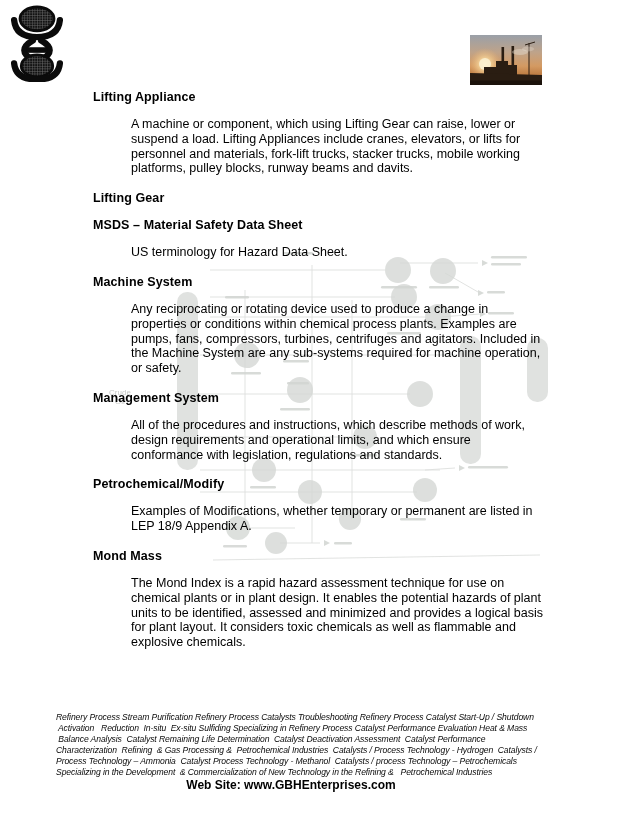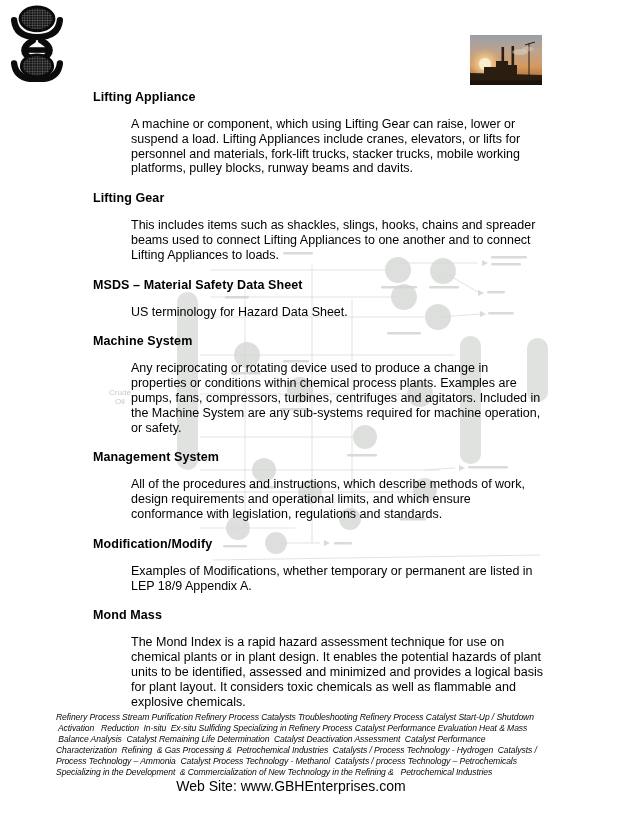--- a/index.html
+++ b/index.html
@@ -18,21 +18,21 @@
             font-size:8px;line-height:9px;color:#c6c8c6;text-align:center;white-space:pre-line;pointer-events:none;}
 
   
   .content{position:absolute;left:93px;top:90px;width:487px;z-index:2;}
   .term{font-size:12.5px;font-weight:bold;line-height:14px;margin:0 0 13px 0;letter-spacing:.1px;}
   .def{font-size:12.5px;line-height:14.8px;margin:4px 0 15px 0;padding-left:38px;white-space:pre-line;}
 
   
   .footer{position:absolute;left:56px;top:712px;width:540px;z-index:2;}
   .footer-line{font-size:8.6px;line-height:10.9px;font-style:italic;white-space:pre;letter-spacing:-0.1px;color:#0a0a0a;}
-  .website{position:absolute;left:0;top:778px;width:582px;text-align:center;font-size:14px;font-weight:normal;z-index:2;}
+  .website{position:absolute;left:0;top:778px;width:582px;text-align:center;font-size:12px;font-weight:bold;z-index:2;}
 </style>
 </head>
 <body>
 
 <div class="page">
 
   <svg class="logo" viewBox="0 0 68 92" aria-hidden="true">
     <defs>
       <pattern id="hatch" width="3" height="3" patternUnits="userSpaceOnUse">
         <rect width="3" height="3" fill="#121212"></rect>
@@ -158,44 +158,41 @@
   <div class="content">
     <section>
       <h3 class="term">Lifting Appliance</h3>
       <p class="def">A machine or component, which using Lifting Gear can raise, lower or
 suspend a load. Lifting Appliances include cranes, elevators, or lifts for
 personnel and materials, fork-lift trucks, stacker trucks, mobile working
 platforms, pulley blocks, runway beams and davits.</p>
     </section>
     <section>
       <h3 class="term">Lifting Gear</h3>
-      <p class="def">This includes items such as shackles, slings, hooks, chains and spreader
-beams used to connect Lifting Appliances to one another and to connect
-Lifting Appliances to loads.</p>
     </section>
     <section>
       <h3 class="term">MSDS – Material Safety Data Sheet</h3>
       <p class="def">US terminology for Hazard Data Sheet.</p>
     </section>
     <section>
       <h3 class="term">Machine System</h3>
       <p class="def">Any reciprocating or rotating device used to produce a change in
 properties or conditions within chemical process plants. Examples are
 pumps, fans, compressors, turbines, centrifuges and agitators. Included in
 the Machine System are any sub-systems required for machine operation,
 or safety.</p>
     </section>
     <section>
       <h3 class="term">Management System</h3>
       <p class="def">All of the procedures and instructions, which describe methods of work,
 design requirements and operational limits, and which ensure
 conformance with legislation, regulations and standards.</p>
     </section>
     <section>
-      <h3 class="term">Modification/Modify</h3>
+      <h3 class="term">Petrochemical/Modify</h3>
       <p class="def">Examples of Modifications, whether temporary or permanent are listed in
 LEP 18/9 Appendix A.</p>
     </section>
     <section>
       <h3 class="term">Mond Mass</h3>
       <p class="def">The Mond Index is a rapid hazard assessment technique for use on
 chemical plants or in plant design. It enables the potential hazards of plant
 units to be identified, assessed and minimized and provides a logical basis
 for plant layout. It considers toxic chemicals as well as flammable and
 explosive chemicals.</p>

